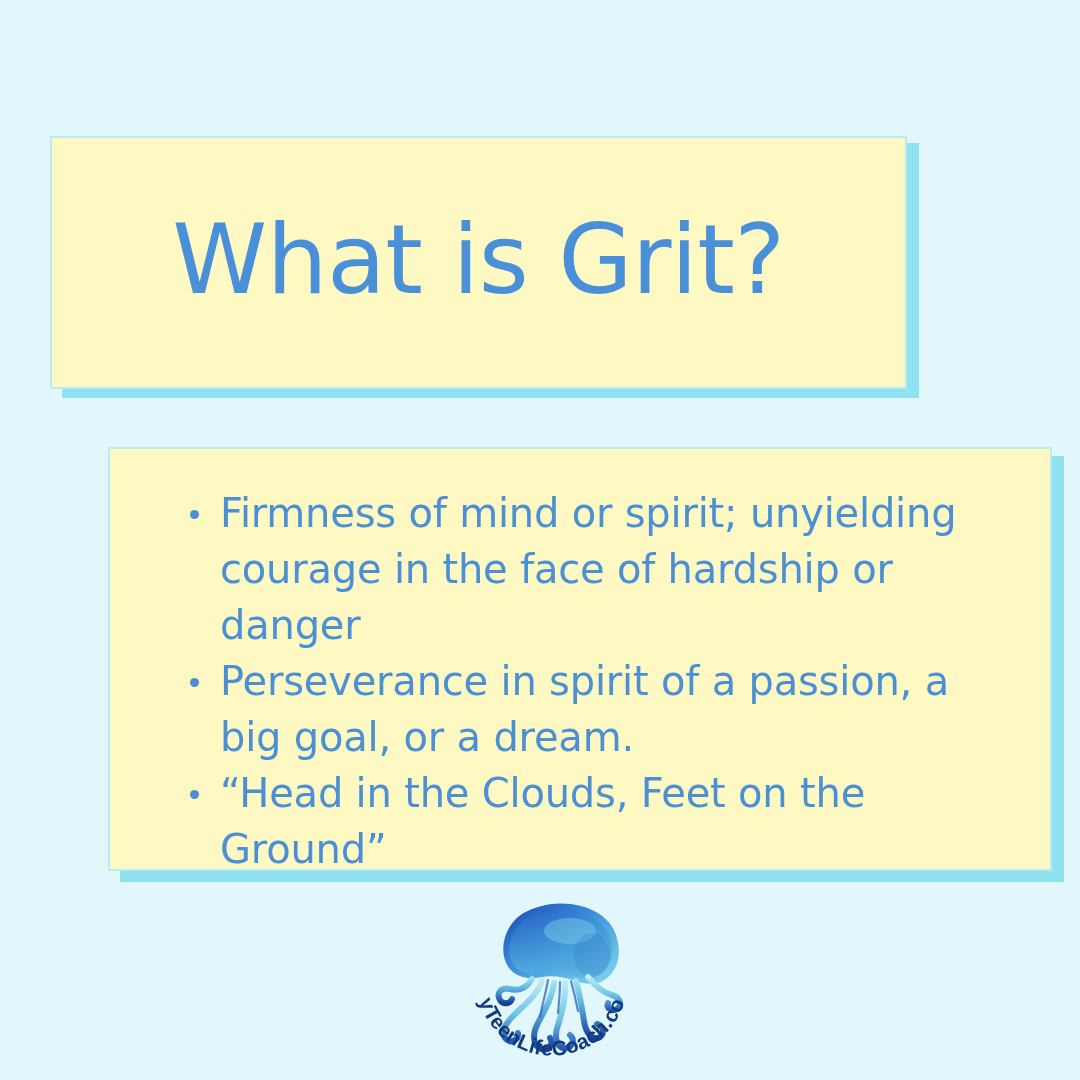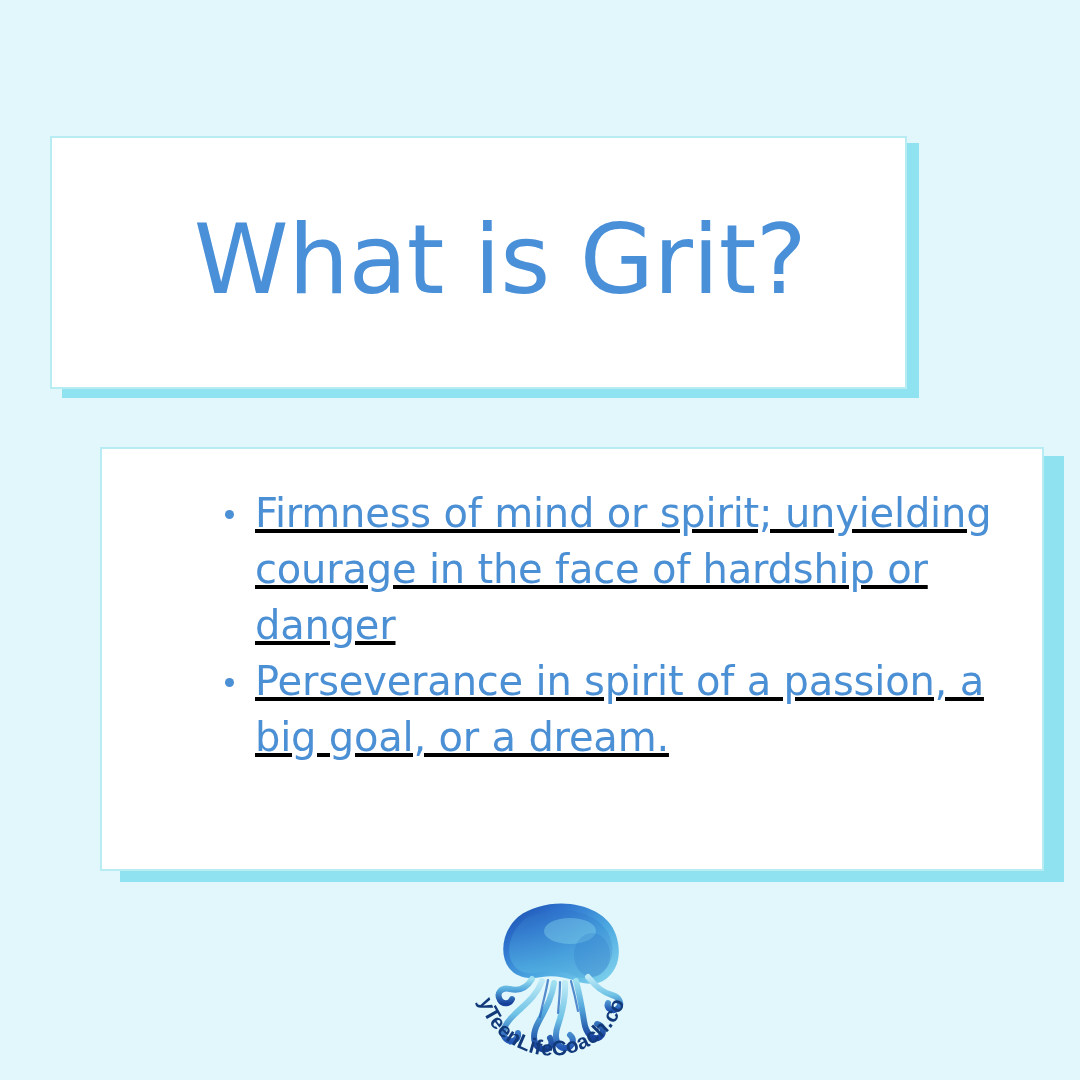--- a/index.html
+++ b/index.html
@@ -17,24 +17,23 @@
 
   #slide {
     position: absolute;
     inset: 0;
     background: #e1f7fc;
   }
 
   
   .card {
     position: absolute;
-    background: #ffffff;
+    background: #fef9c3;
     border: 2px solid #b8ecf3;
     box-sizing: border-box;
-    padding-left: 43px;
   }
   .card-shadow {
     position: absolute;
     background: #8fe3f0;
     z-index: 0;
   }
 
   
   #title-card-shadow {
     left: 62px;
@@ -65,25 +64,24 @@
   }
 
   
   #bullets-card-shadow {
     left: 120px;
     top: 456px;
     width: 944px;
     height: 426px;
   }
   #bullets-card {
-    left: 100px;
+    left: 108px;
     top: 447px;
     width: 944px;
     height: 424px;
-    text-decoration: underline;
   }
   #bullet-list {
     list-style: none;
     margin: 0;
     padding: 36px 40px 0 78px;
     color: #4b8fd4;
     font-family: "DejaVu Sans", "Liberation Sans", sans-serif;
     font-size: 40px;
     line-height: 56px;
     letter-spacing: -0.2px;
@@ -123,20 +121,21 @@
   <div id="title-card-shadow" class="card-shadow"></div>
   <div id="title-card" class="card">
     <h1 id="page-title">What is Grit?</h1>
   </div>
 
   <div id="bullets-card-shadow" class="card-shadow"></div>
   <div id="bullets-card" class="card">
     <ul id="bullet-list">
       <li><span>Firmness of mind or spirit; unyielding courage in the face of hardship or danger</span></li>
       <li><span>Perseverance in spirit of a passion, a big goal, or a dream.</span></li>
+      <li><span>“Head in the Clouds, Feet on the Ground”</span></li>
     </ul>
   </div>
 
   <div id="logo">
     <svg viewBox="0 0 172 168" xmlns="http://www.w3.org/2000/svg" aria-hidden="true">
       <defs>
         <linearGradient id="bellGrad" x1="0" y1="0" x2="1" y2="1">
           <stop offset="0%" stop-color="#1747a8"></stop>
           <stop offset="28%" stop-color="#2f74cf"></stop>
           <stop offset="58%" stop-color="#4aa6e0"></stop>

